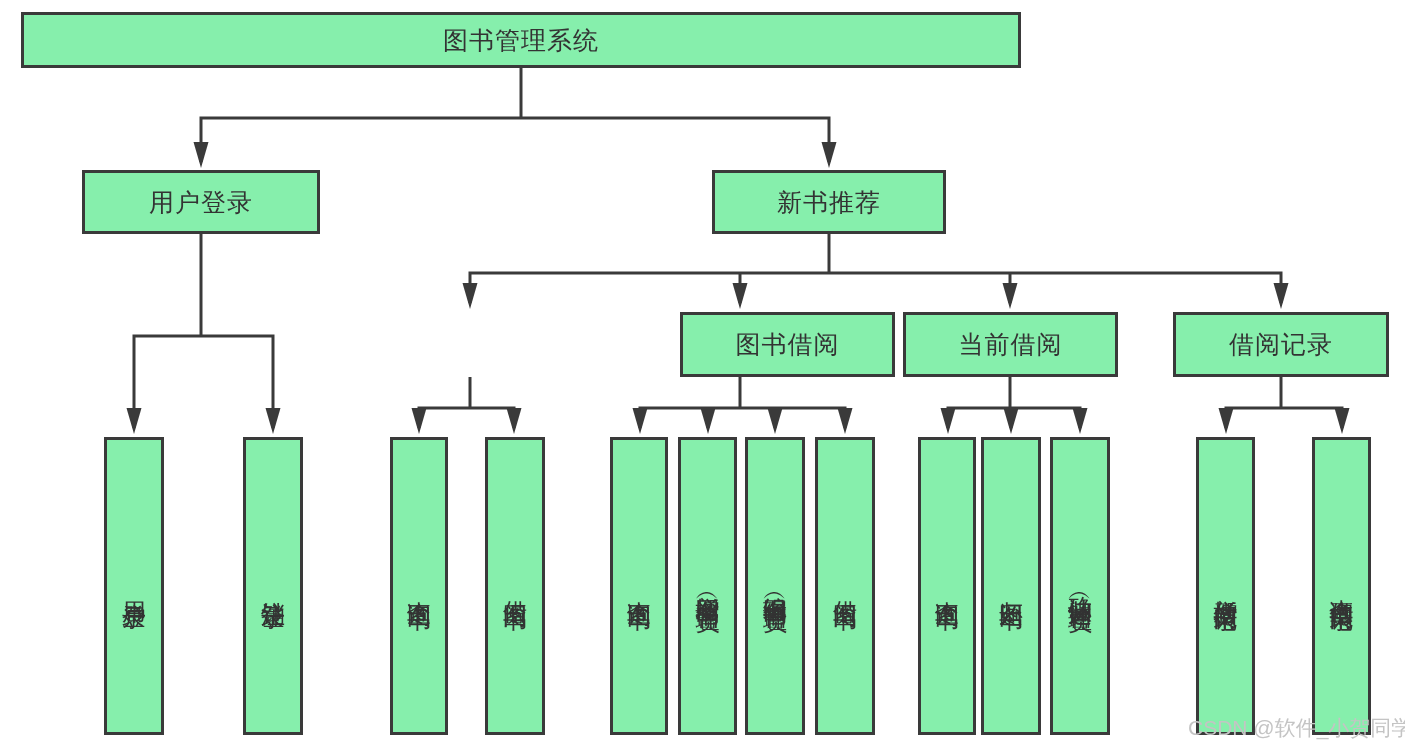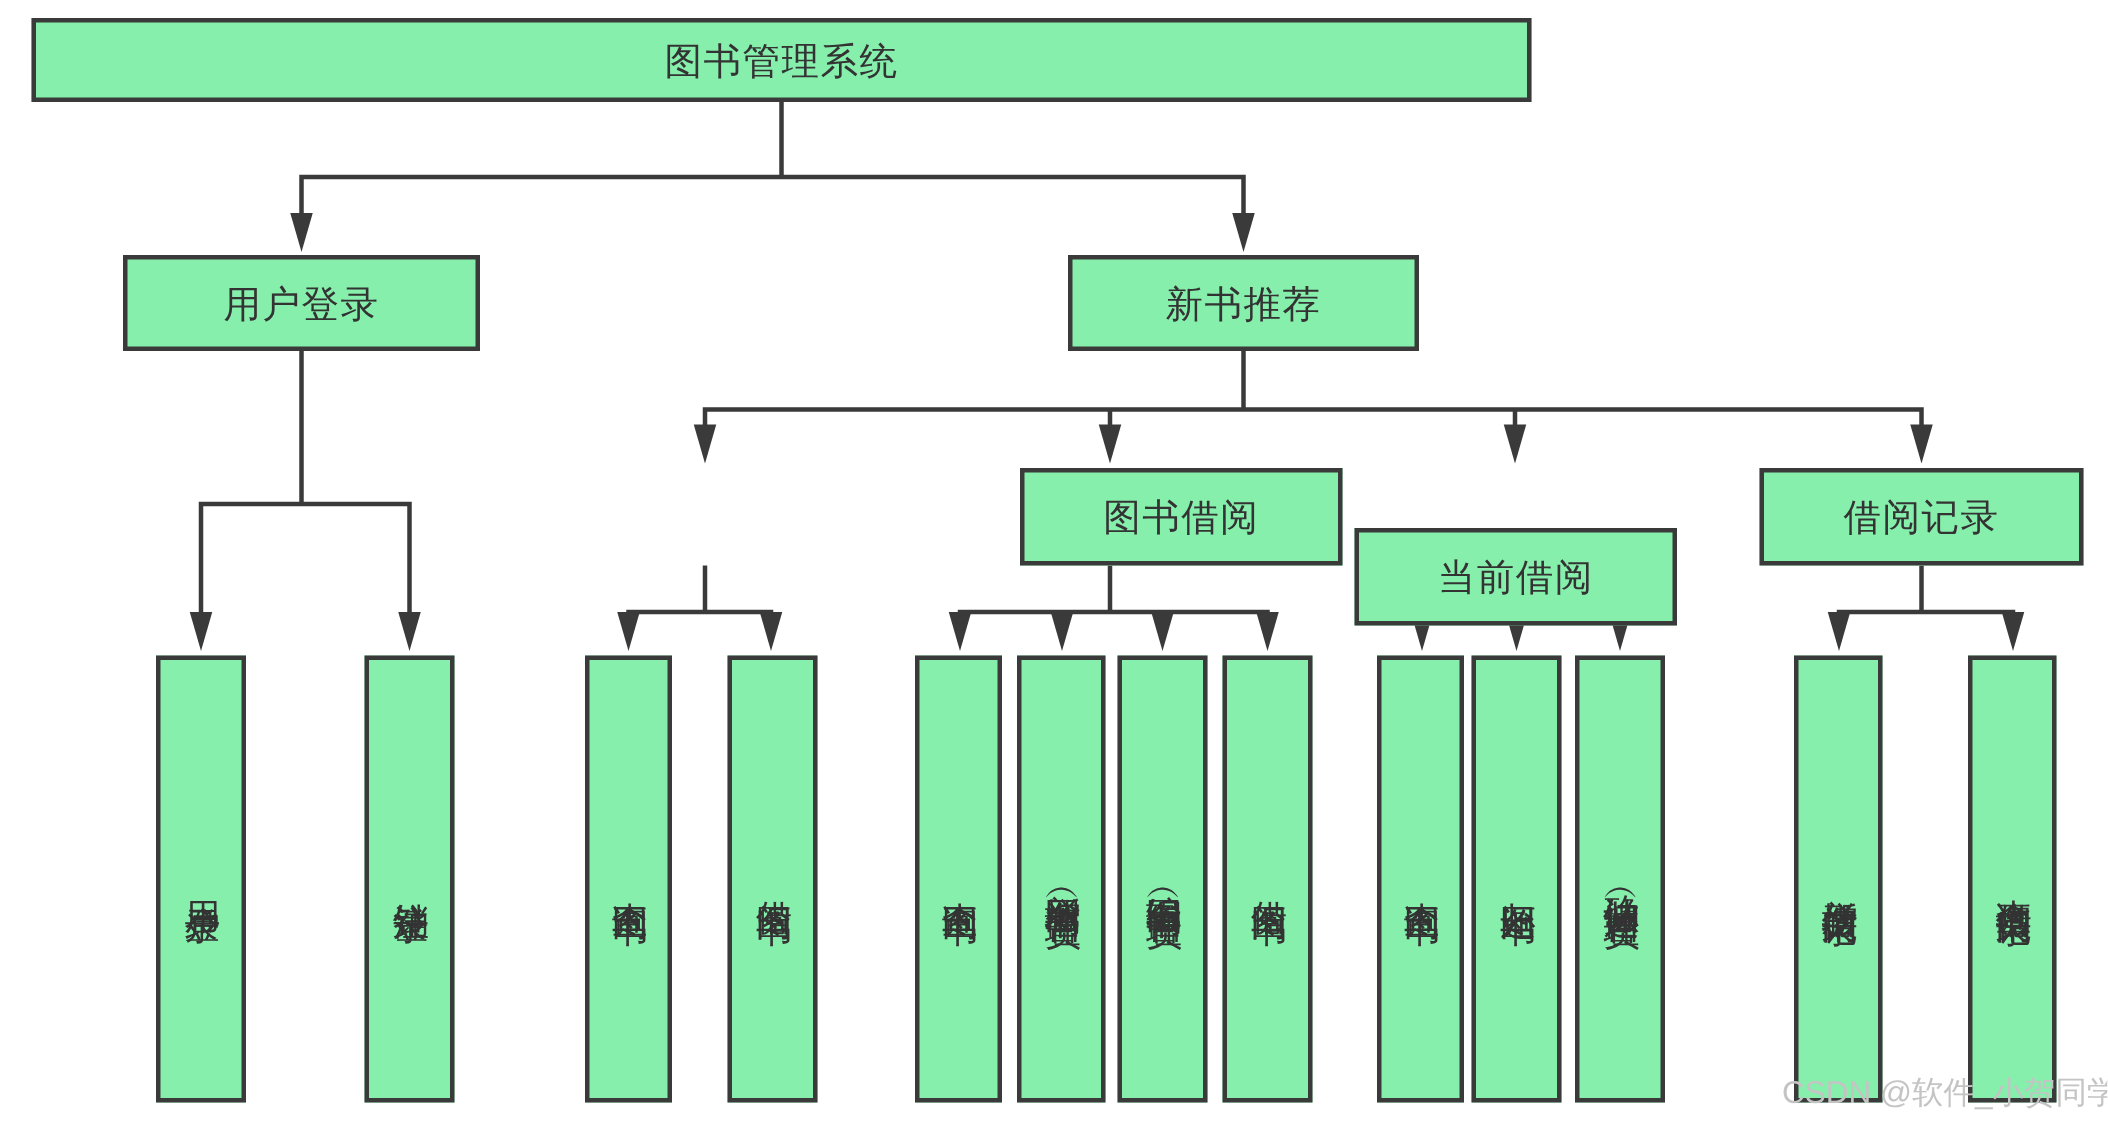--- a/index.html
+++ b/index.html
@@ -84,21 +84,21 @@
       <polygon points="1334.5,408 1349.5,408 1342,434"></polygon>
     </g>
   </svg>
 
   <div class="node h root">图书管理系统</div>
 
   <div class="node h lvl2" style="left:82px;width:238px;">用户登录</div>
   <div class="node h lvl2" style="left:712px;width:234px;">新书推荐</div>
 
   <div class="node h lvl3" style="left:633px;width:215px;margin-left:47px;">图书借阅</div>
-  <div class="node h lvl3" style="left:903px;width:215px;margin-top:40px;">当前借阅</div>
+  <div class="node h lvl3" style="left:903px;width:215px;">当前借阅</div>
   <div class="node h lvl3" style="left:1173px;width:216px;">借阅记录</div>
 
   <div class="node leaf" style="left:104px;">
     <span class="vtext">用户登录</span>
   </div>
   <div class="node leaf" style="left:243px;">
     <span class="vtext">注销登录</span>
   </div>
 
   <div class="node leaf" style="left:390px;width:58px;">

